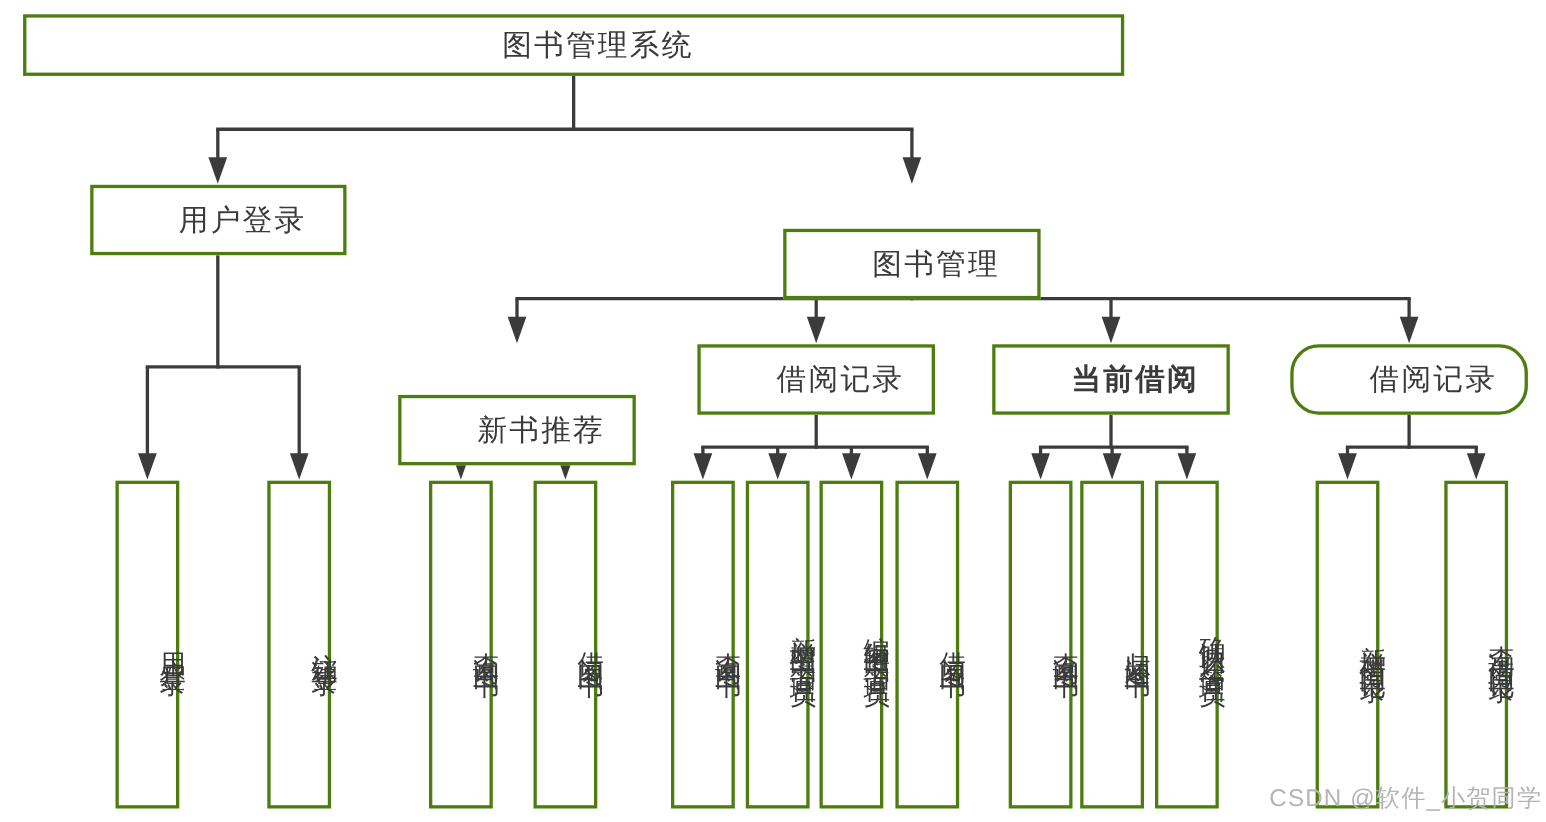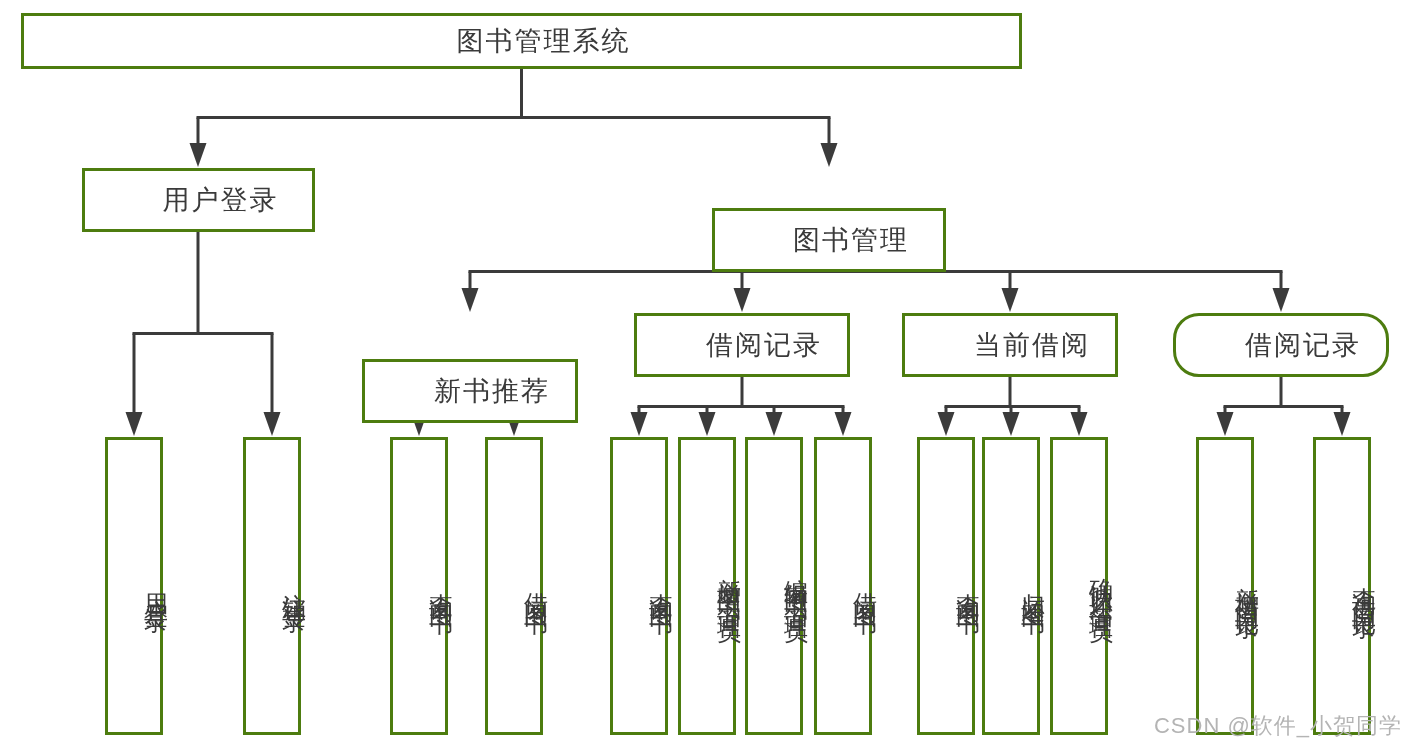--- a/index.html
+++ b/index.html
@@ -93,21 +93,21 @@
   <div class="box" style="left:712px; top:168px; width:234px; height:64px;margin-top:40px;">
     <span class="hlabel">图书管理</span>
   </div>
 
   <div class="box" style="left:362px; top:313px; width:216px; height:64px;margin-top:46px;">
     <span class="hlabel">新书推荐</span>
   </div>
   <div class="box" style="left:634px; top:313px; width:216px; height:64px;">
     <span class="hlabel">借阅记录</span>
   </div>
-  <div class="box" style="left:902px; top:313px; width:216px; height:64px;">
+  <div class="box" style="left:902px; top:313px; width:216px; height:64px;font-weight:bold;">
     <span class="hlabel">当前借阅</span>
   </div>
   <div class="box" style="left:1173px; top:313px; width:216px; height:64px;border-radius:26px;">
     <span class="hlabel">借阅记录</span>
   </div>
 
   <div class="box" style="left:105px; top:437px; width:58px; height:298px;">
     <span class="vlabel">用户登录</span>
   </div>
   <div class="box" style="left:243px; top:437px; width:58px; height:298px;">

